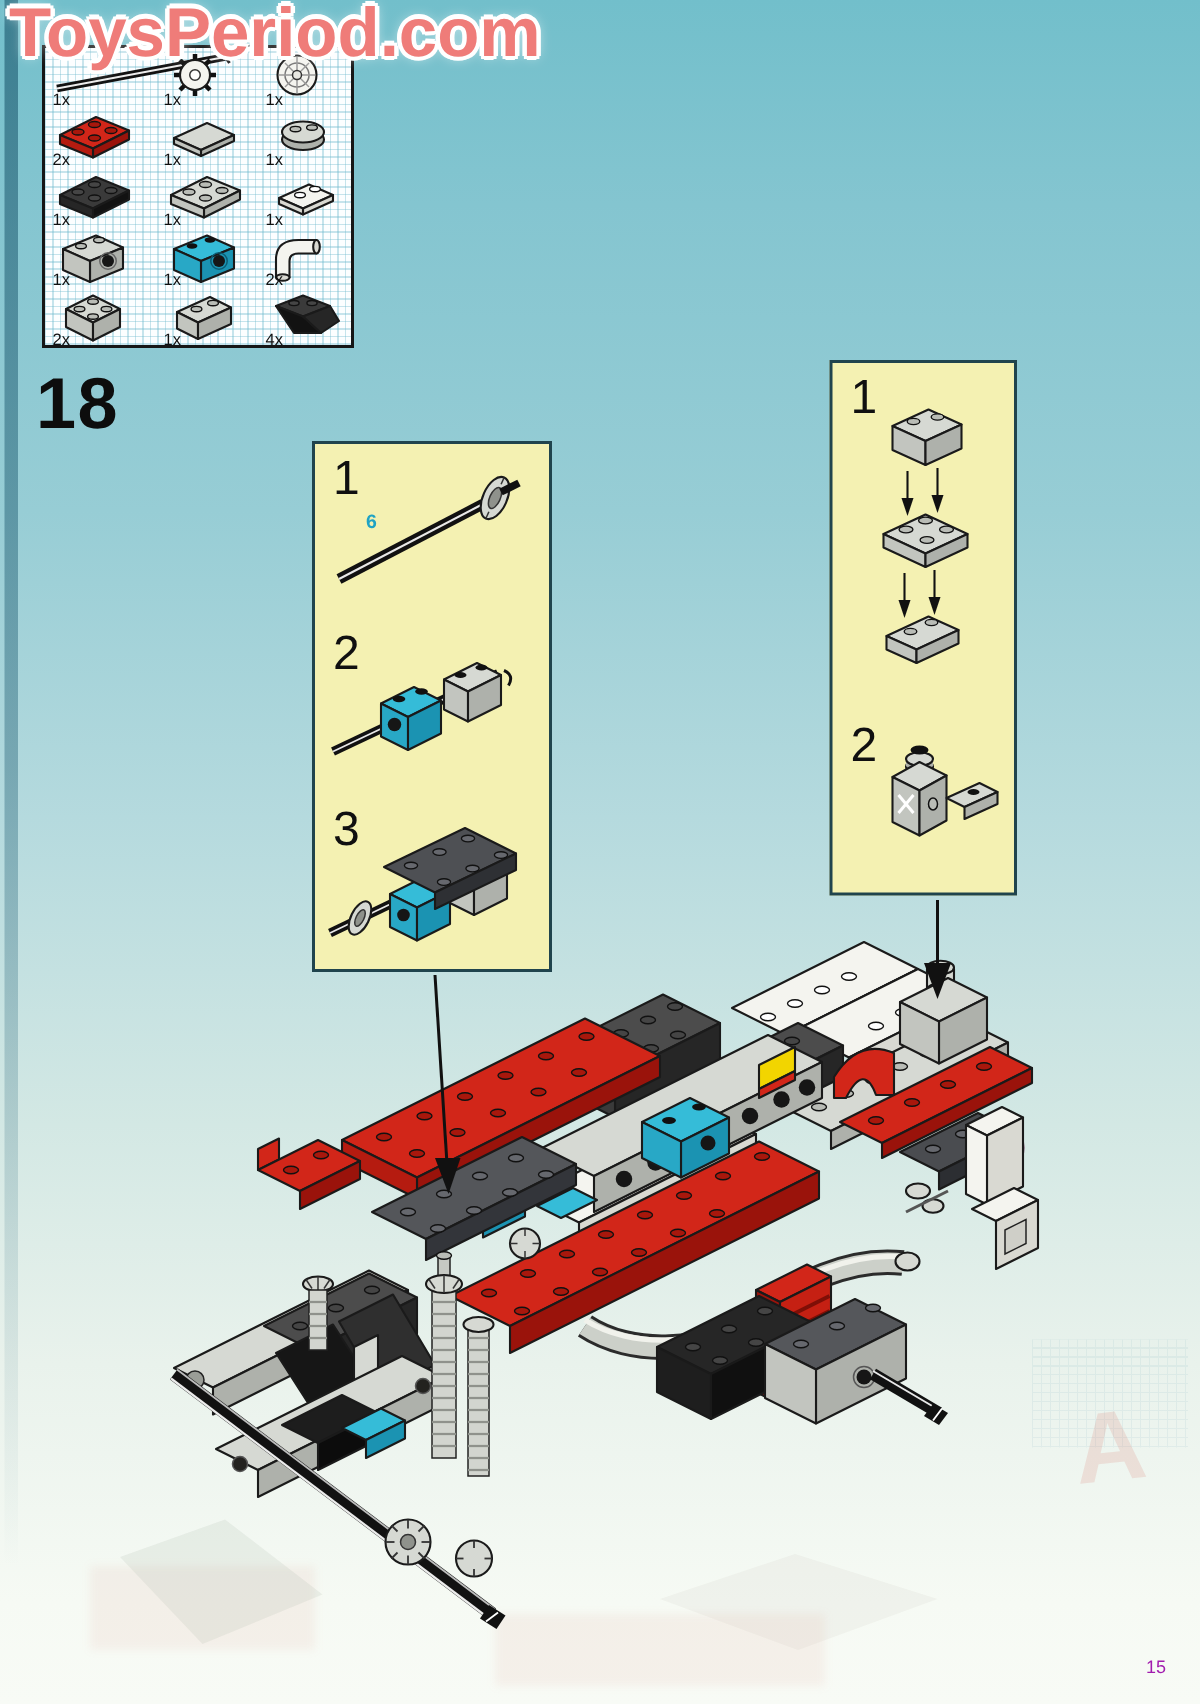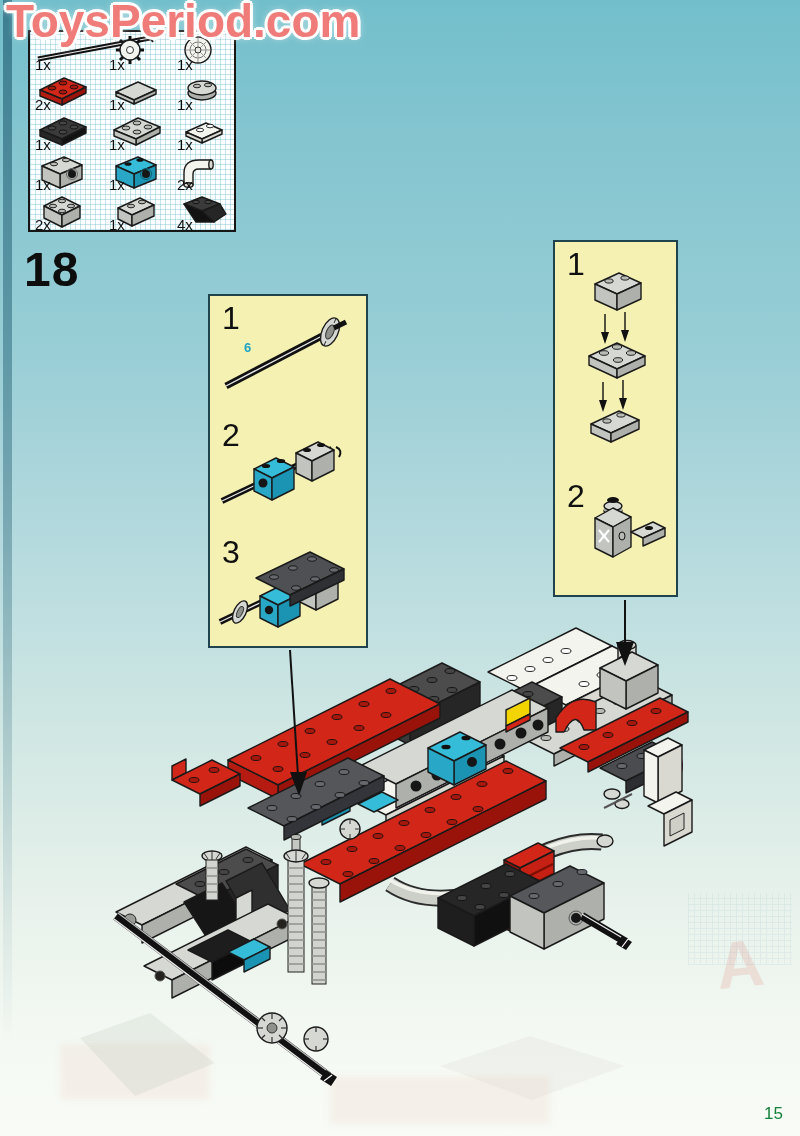--- a/index.html
+++ b/index.html
@@ -16,36 +16,36 @@
       -2px -2px 0 #fff,2px -2px 0 #fff,-2px 2px 0 #fff,2px 2px 0 #fff,0 0 9px rgba(255,255,255,.85)}
   .parts{position:absolute;left:28px;top:30px;width:208px;height:202px;z-index:3;
     border:2px solid #161616;box-sizing:border-box;
     background-color:#fcfeff;
     background-image:
       repeating-linear-gradient(0deg,rgba(110,185,205,.38) 0 1px,transparent 1px 5px),
       repeating-linear-gradient(90deg,rgba(110,185,205,.38) 0 1px,transparent 1px 5px);
     display:grid;grid-template-columns:74px 68px 62px;grid-auto-rows:40px;padding:0}
   .part{position:relative}
   .part svg{position:absolute;left:2px;top:1px;overflow:visible}
-  .qty{position:absolute;left:5px;bottom:-1px;font-size:15px;color:#101010}
+  .qty{position:absolute;left:5px;bottom:-1px;font-size:11px;color:#101010}
   .stepbig{position:absolute;left:24px;top:242px;z-index:3;font-size:48px;font-weight:700;color:#0d0d0d;letter-spacing:1px}
   .panel{position:absolute;background:#f4f1b2;border:2px solid #20444d;box-sizing:border-box;z-index:4}
   #leftPanel{left:208px;top:294px;width:160px;height:354px}
   #rightPanel{left:553px;top:240px;width:125px;height:357px}
   .substep{position:relative}
   .stepnum{position:absolute;left:12px;top:4px;font-size:32px;font-weight:400;color:#101010}
   .axlelen{position:absolute;left:34px;top:44px;font-size:13px;font-weight:700;color:#1fa3c4}
   #modelSvg{position:absolute;left:60px;top:598px;width:710px;height:510px;z-index:2}
   .ghost-grid{position:absolute;left:688px;top:893px;width:104px;height:72px;opacity:.10;z-index:1;
     background:repeating-linear-gradient(0deg,#6da7ba 0 1px,transparent 1px 6px),
                repeating-linear-gradient(90deg,#6da7ba 0 1px,transparent 1px 6px)}
   .ghost-a{position:absolute;left:716px;top:926px;z-index:1;font-size:66px;font-weight:800;
     color:rgba(213,92,80,.15);transform:rotate(-6deg)}
   .ghost-blob{position:absolute;z-index:1;background:rgba(214,118,106,.08);filter:blur(3px)}
-  .pageno{position:absolute;left:764px;top:1104px;font-size:17px;color:#15803d;z-index:5}
+  .pageno{position:absolute;left:764px;top:1104px;font-size:12px;color:#a21caf;z-index:5}
   
   .ol{stroke:#1a1a1a;stroke-width:1.4;stroke-linejoin:round}
   .f-red{fill:#d22619}.f-redd{fill:#9a130b}.f-reds{fill:#b51b10}
   .f-g{fill:#d6d9d3}.f-gd{fill:#aeb1ab}.f-gs{fill:#c2c5bf}
   .f-w{fill:#f4f4ef}.f-wd{fill:#d9d9d2}
   .f-c{fill:#35bcd8}.f-cd{fill:#1b93b2}.f-cs{fill:#28a8c6}
   .f-k4{fill:#4c4c4c}.f-k3{fill:#3a3a3a}.f-k2{fill:#262626}.f-k1{fill:#121212}
   .st{stroke:#111;stroke-width:.9}
   .st-red{fill:#a8170c}.st-g{fill:#b9bcb6}.st-k{fill:#454545}.st-w{fill:#ffffff}.st-d{fill:#66686e}
   .hole{fill:#161616}

